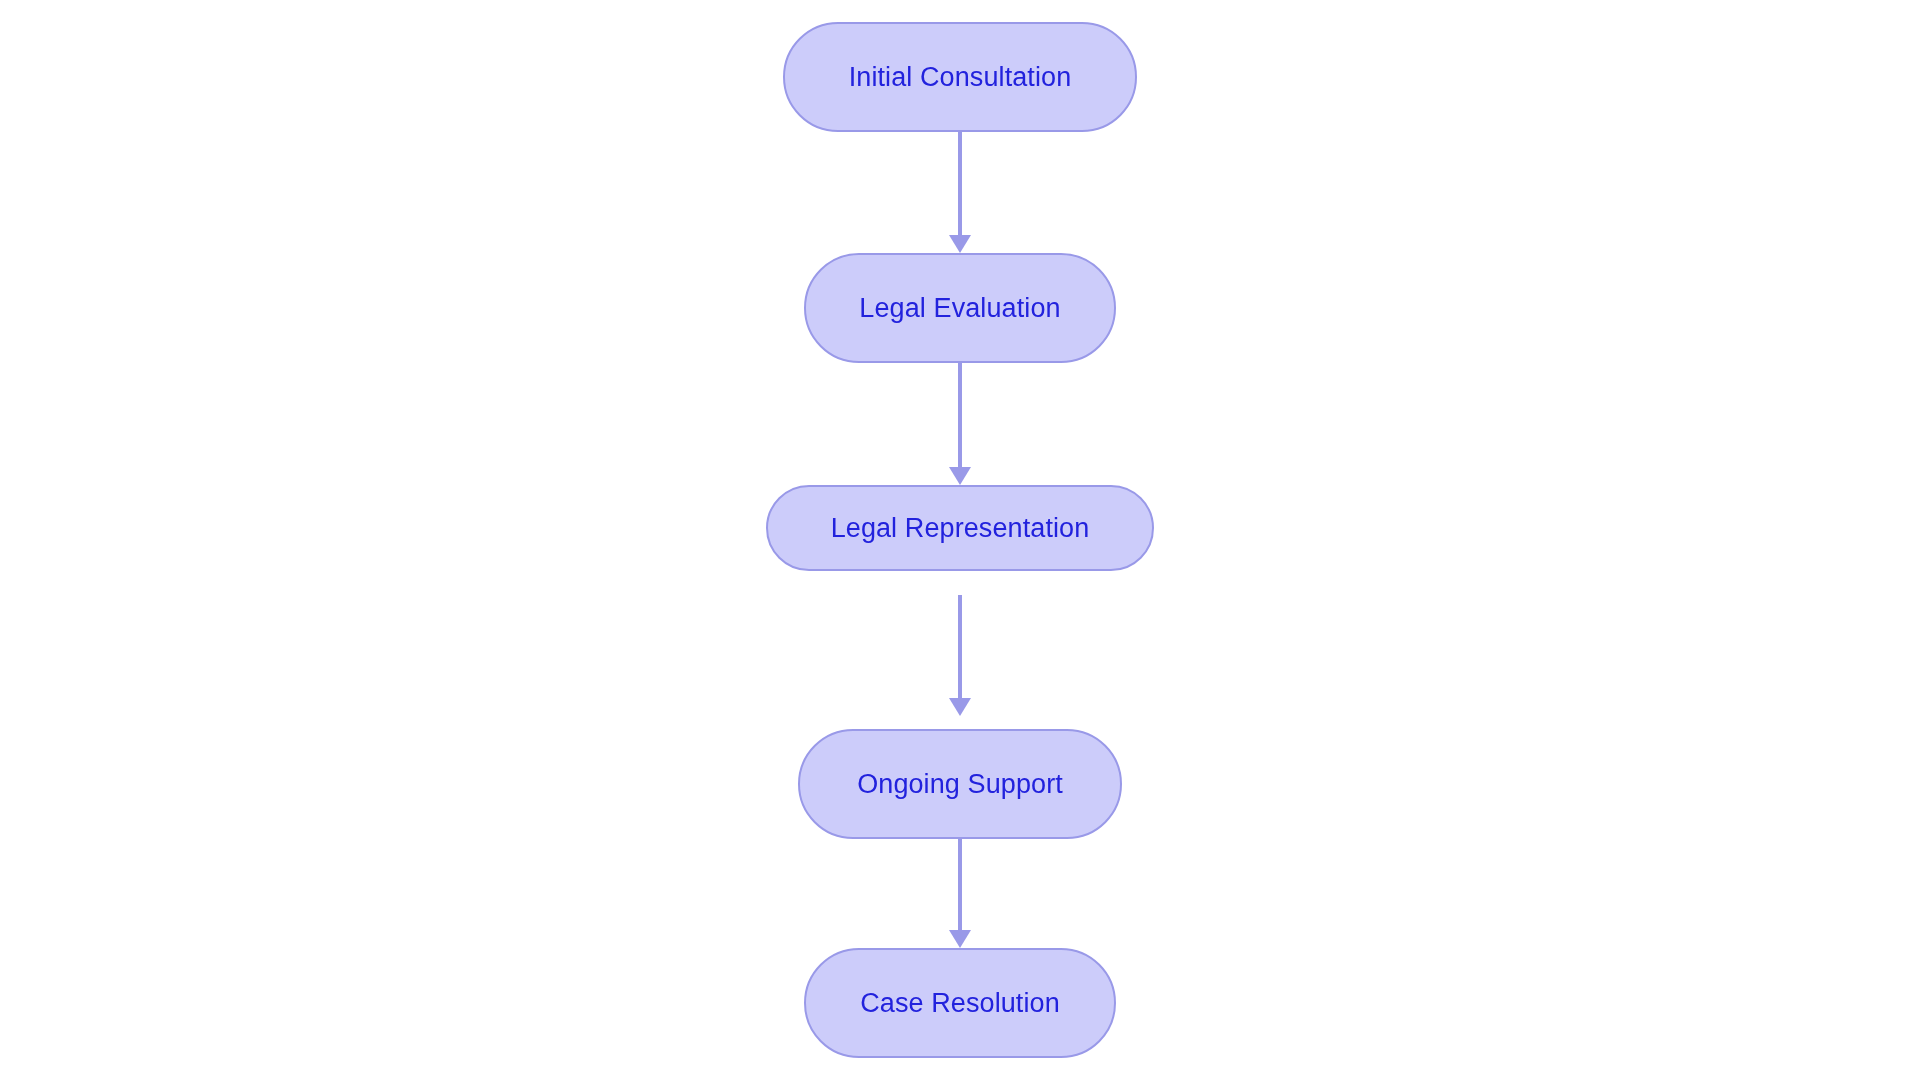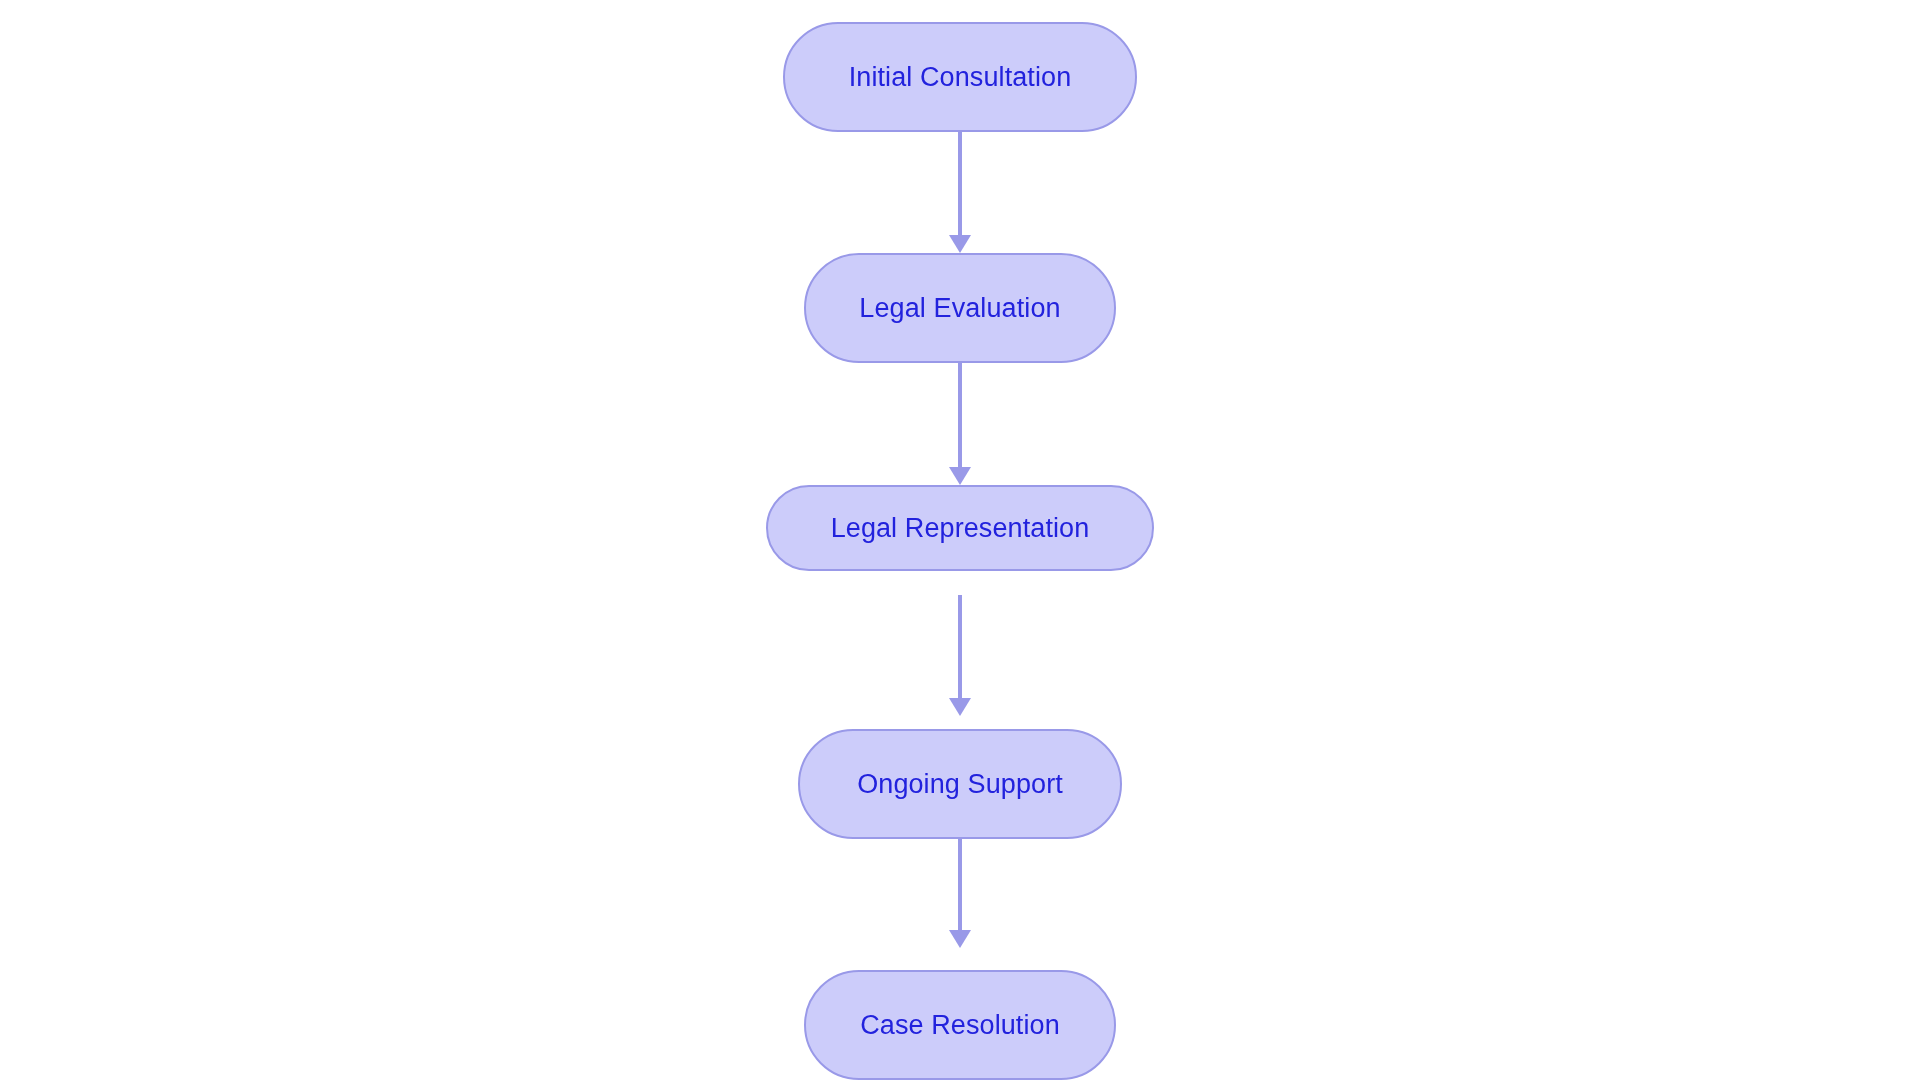--- a/index.html
+++ b/index.html
@@ -105,17 +105,17 @@
   </div>
 
   <div class="node" style="width: 388px; height: 86px; top: 485px; left: 960px;">
     <span class="node-label">Legal Representation</span>
   </div>
 
   <div class="node" style="width: 324px; height: 110px; top: 716px; left: 960px; margin-top: 13px;">
     <span class="node-label">Ongoing Support</span>
   </div>
 
-  <div class="node" style="width: 312px; height: 110px; top: 948px; left: 960px; margin-top: 22px;">
+  <div class="node" style="width: 312px; height: 110px; top: 948px; left: 960px;">
     <span class="node-label">Case Resolution</span>
   </div>
 
 </div>
 
 </body></html>

